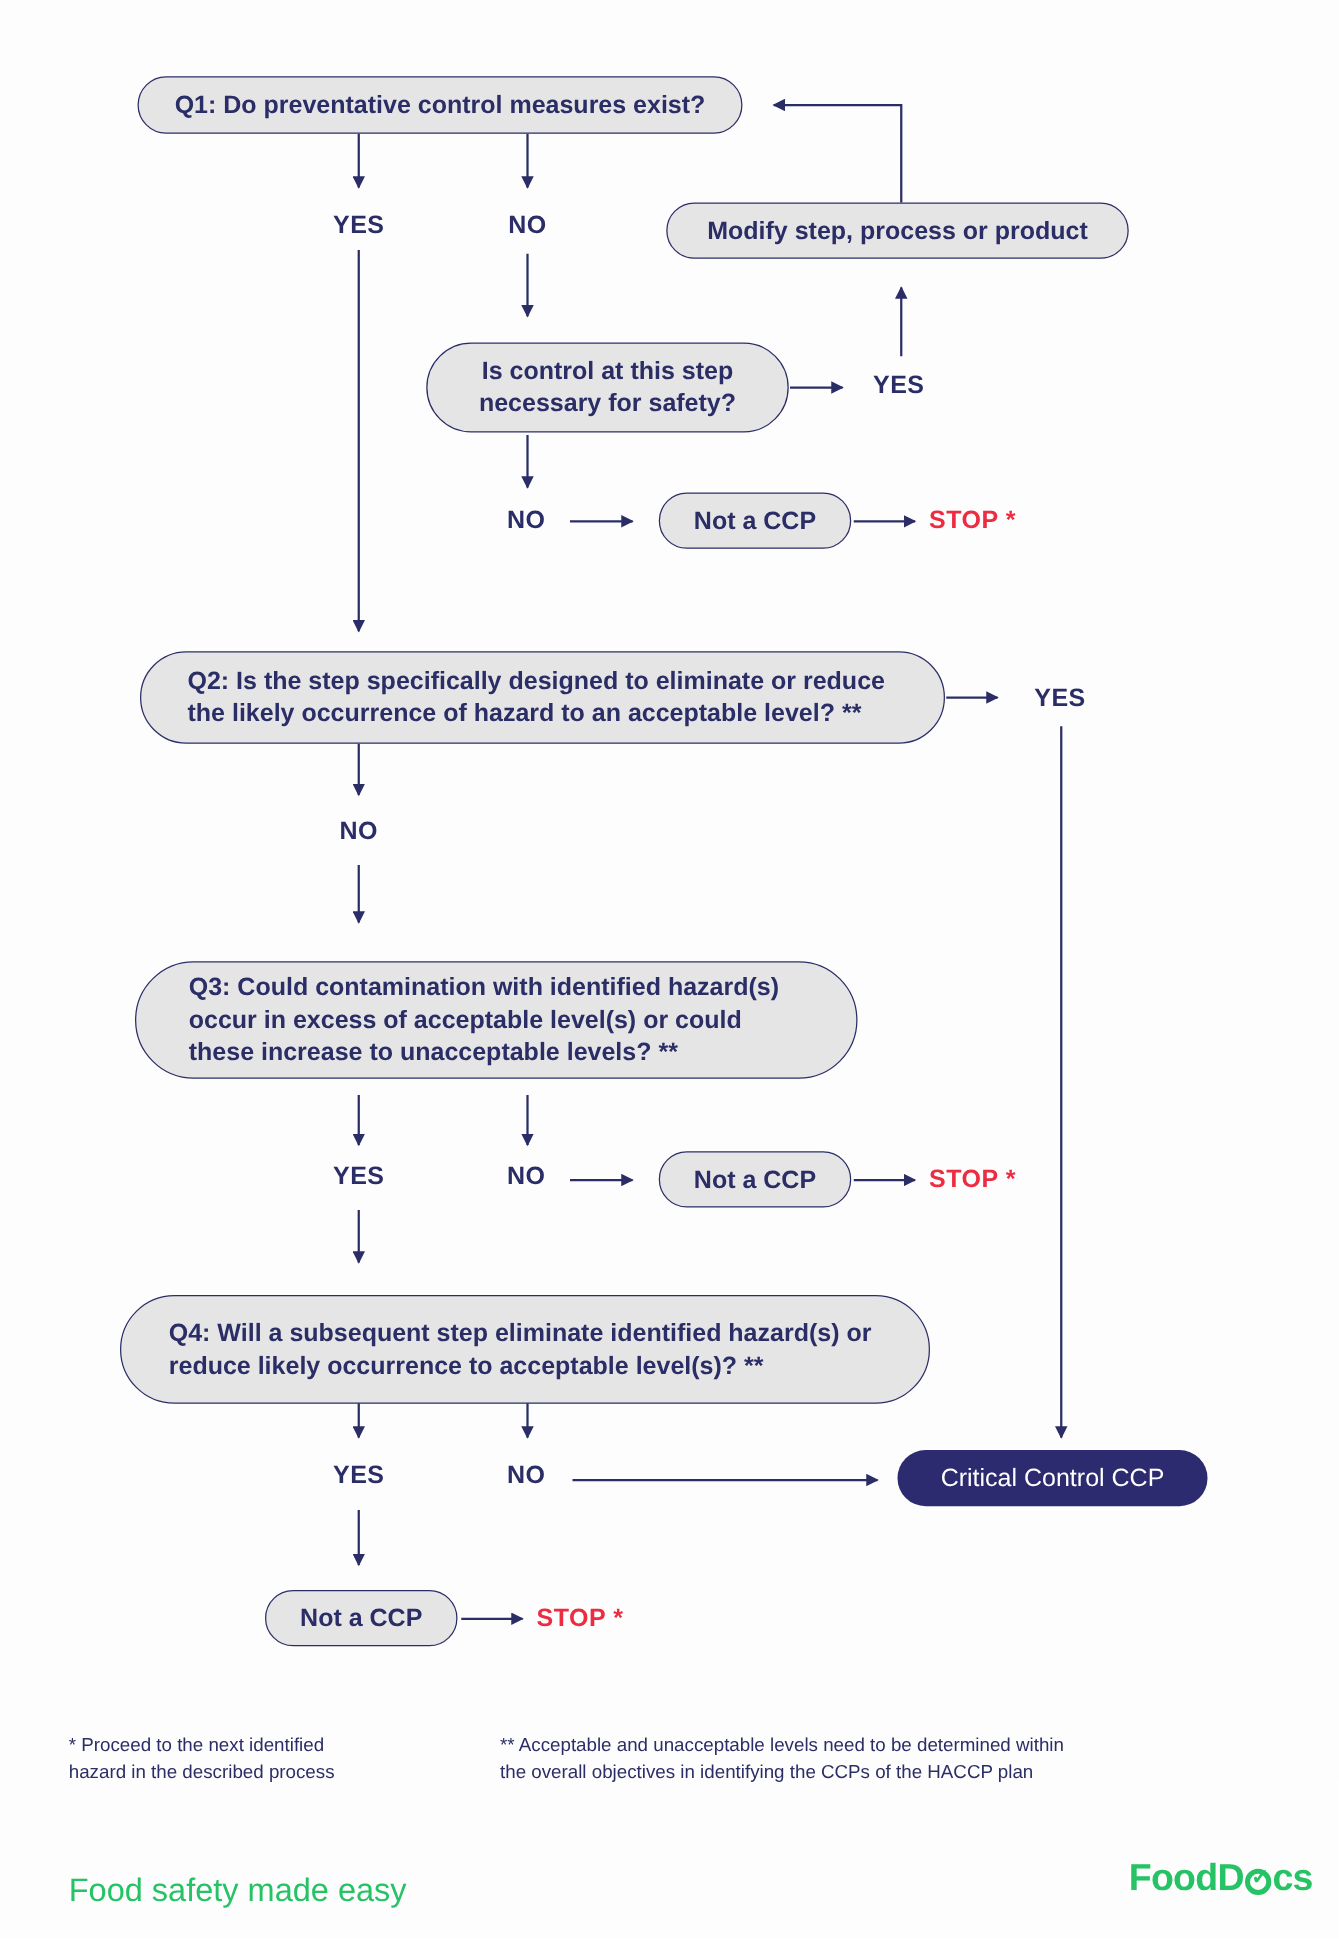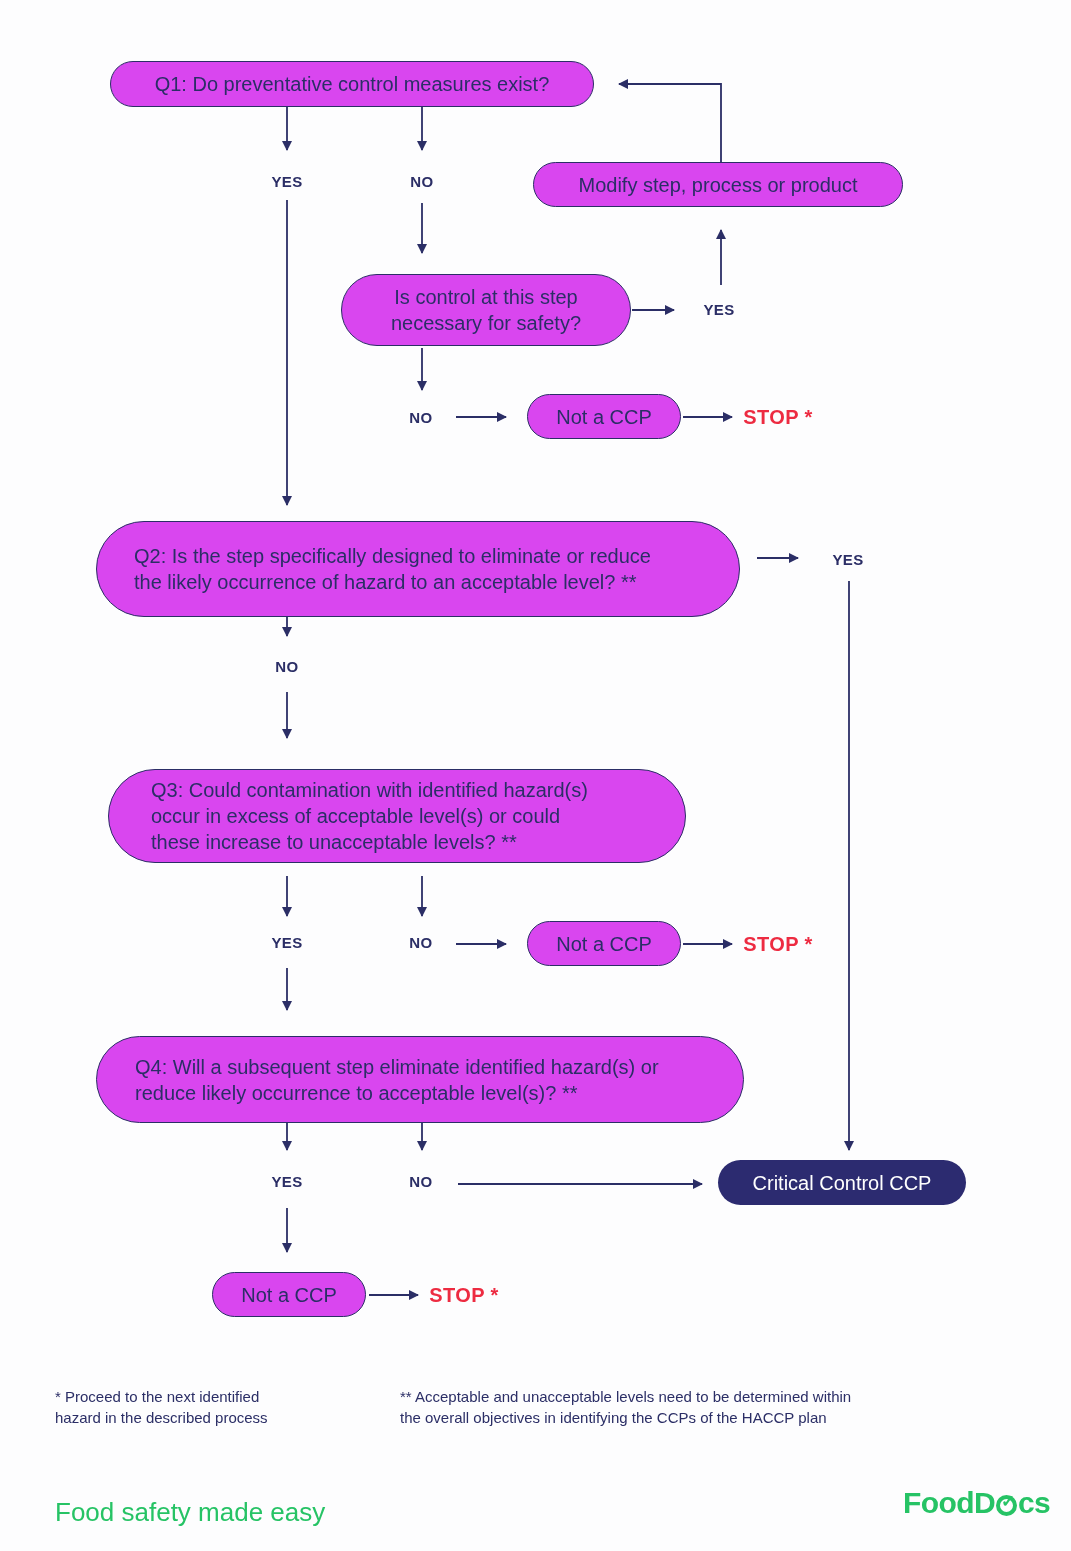--- a/index.html
+++ b/index.html
@@ -11,31 +11,31 @@
   }
   html,body{margin:0;padding:0;background:#fff;}
   .canvas{
     position:relative;width:1071px;height:1551px;background:var(--bg);
     font-family:"Liberation Sans",sans-serif;overflow:hidden;
   }
   svg.wires{position:absolute;left:0;top:0;pointer-events:none;}
   .wire{stroke:var(--navy);stroke-width:1.8;fill:none;}
   .head{fill:var(--navy);}
   .pill{
-    position:absolute;box-sizing:border-box;background:#d946ef;
+    position:absolute;box-sizing:border-box;background:#e5e5e5;
     border:1.7px solid var(--navy);border-radius:999px;
     display:flex;align-items:center;
-    color:var(--navy);font-size:20px;font-weight:400;line-height:1.3;
+    color:var(--navy);font-size:20px;font-weight:700;line-height:1.3;
     white-space:pre-line;
   }
   .pill.center{justify-content:center;text-align:center;}
   .pill.filled{background:var(--navy-fill);border:none;color:#fff;font-weight:500;}
   .lbl{
     position:absolute;transform:translate(-50%,-50%);
-    color:var(--navy);font-weight:700;font-size:15px;letter-spacing:.4px;
+    color:var(--navy);font-weight:700;font-size:20px;letter-spacing:.4px;
     white-space:nowrap;
   }
   .stop{
     position:absolute;transform:translate(-50%,-50%);
     color:var(--red);font-weight:700;font-size:20px;letter-spacing:.4px;
     white-space:nowrap;
     text-align:right;
   }
   .footnote{
     position:absolute;color:var(--navy);font-size:15px;font-weight:500;
@@ -99,21 +99,21 @@
 
   <div class="pill center" style="left:110px;top:61px;width:484px;height:46px;">Q1: Do preventative control measures exist?</div>
 
   <div class="pill center" style="left:533px;top:162px;width:370px;height:45px;">Modify step, process or product</div>
 
   <div class="pill center" style="left:341px;top:274px;width:290px;height:72px;">Is control at this step
 necessary for safety?</div>
 
   <div class="pill center" style="left:527px;top:394px;width:154px;height:45px;">Not a CCP</div>
 
-  <div class="pill" style="left:96px;top:521px;width:644px;height:96px;padding-left:37px;">Q2: Is the step specifically designed to eliminate or reduce
+  <div class="pill" style="left:112px;top:521px;width:644px;height:74px;padding-left:37px;">Q2: Is the step specifically designed to eliminate or reduce
 the likely occurrence of hazard to an acceptable level? **</div>
 
   <div class="pill" style="left:108px;top:769px;width:578px;height:94px;padding-left:42px;">Q3: Could contamination with identified hazard(s)
 occur in excess of acceptable level(s) or could
 these increase to unacceptable levels? **</div>
 
   <div class="pill center" style="left:527px;top:921px;width:154px;height:45px;">Not a CCP</div>
 
   <div class="pill" style="left:96px;top:1036px;width:648px;height:87px;padding-left:38px;">Q4: Will a subsequent step eliminate identified hazard(s) or
 reduce likely occurrence to acceptable level(s)? **</div>

